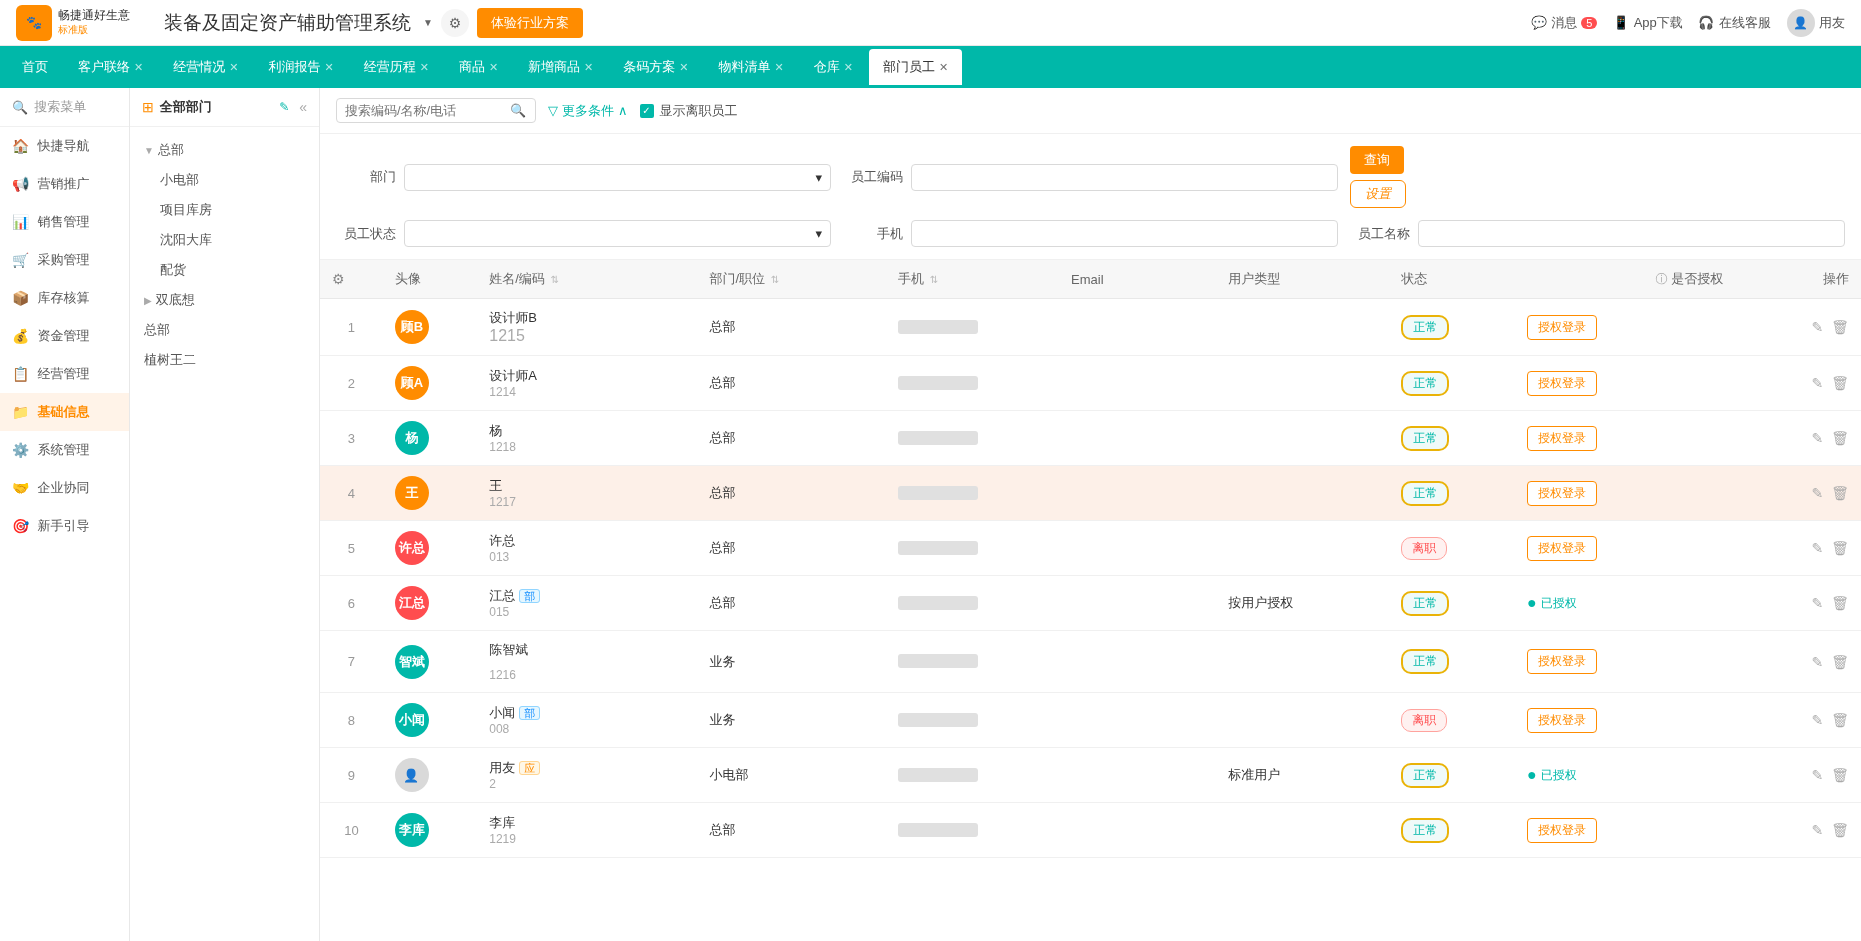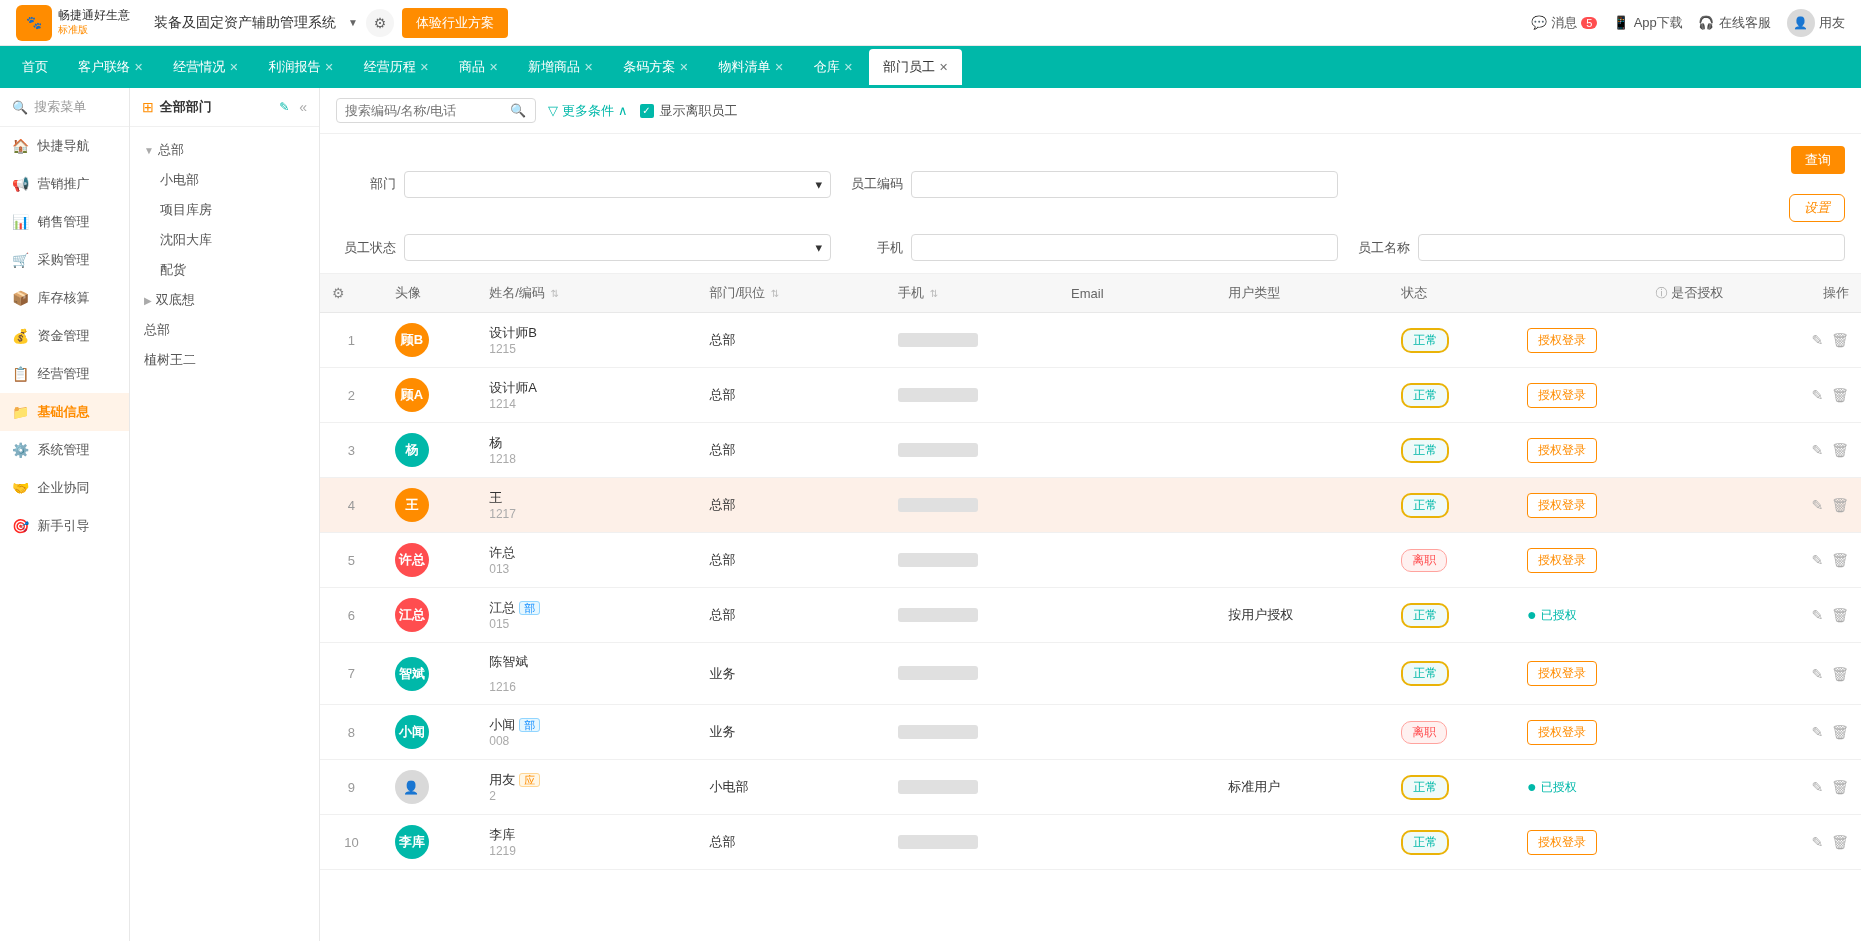--- a/index.html
+++ b/index.html
@@ -15,21 +15,21 @@
       padding: 0 16px;
       justify-content: space-between;
       position: relative;
       z-index: 10;
     }
     .top-bar-left { display: flex; align-items: center; gap: 8px; }
     .logo-area { display: flex; align-items: center; gap: 6px; }
     .logo-icon { width: 36px; height: 36px; background: #ff8c00; border-radius: 6px; display: flex; align-items: center; justify-content: center; color: #fff; font-size: 10px; font-weight: bold; }
     .logo-text { font-size: 12px; color: #333; line-height: 1.3; }
     .logo-sub { font-size: 10px; color: #ff8c00; }
-    .system-title { font-size: 14px; color: #333; margin-left: 16px; }
+    .system-title { font-size: 19px; color: #333; margin-left: 26px; }
     .arrow-down { font-size: 10px; color: #666; margin-left: 4px; cursor: pointer; }
     .settings-icon { width: 28px; height: 28px; background: #f5f5f5; border-radius: 50%; display: flex; align-items: center; justify-content: center; cursor: pointer; color: #666; font-size: 14px; }
     .trial-btn { background: #ff8c00; color: #fff; border: none; padding: 6px 14px; border-radius: 4px; cursor: pointer; font-size: 13px; }
     .top-bar-right { display: flex; align-items: center; gap: 16px; }
     .top-right-item { display: flex; align-items: center; gap: 4px; color: #555; cursor: pointer; font-size: 13px; }
     .badge { background: #ff4d4f; color: #fff; border-radius: 10px; padding: 0 5px; font-size: 11px; min-width: 16px; text-align: center; }
     .user-avatar { width: 28px; height: 28px; background: #d9d9d9; border-radius: 50%; display: flex; align-items: center; justify-content: center; color: #666; font-size: 12px; }
 
     
     .nav-tabs {
@@ -230,22 +230,22 @@
       flex: 1;
       border: 1px solid #d9d9d9;
       border-radius: 4px;
       padding: 5px 8px;
       font-size: 13px;
       outline: none;
     }
     .filter-actions-col {
       display: flex;
       flex-direction: column;
-      align-items: flex-end;
-      gap: 20px;
+      align-items: flex-start;
+      gap: 6px;
     }
     .btn-query {
       background: #ff8c00;
       color: #fff;
       border: none;
       padding: 5px 14px;
       border-radius: 4px;
       cursor: pointer;
       font-size: 13px;
     }
@@ -620,21 +620,21 @@
           </tr>
         </thead>
         <tbody id="table-body">
         <tr>
               <td style="text-align: center; color: rgb(153, 153, 153);">1</td>
               <td>
                 <div class="avatar-circle" style="background: rgb(255, 140, 0);">顾B</div>
               </td>
               <td>
                 <div style="font-weight:500;color:#333;">设计师B</div>
-                <div style="color:#aaa;font-size:12px;">1215</div>
+                <div style="color:#aaa;font-size:16px;">1215</div>
               </td>
               <td>总部</td>
               <td><span class="blurred">***********</span></td>
               <td></td>
               <td></td>
               <td><span class="status-badge status-normal">正常</span></td>
               <td><button class="btn-auth">授权登录</button></td>
               <td style="text-align: right;">
                 <div class="op-icons" style="justify-content: flex-end;">
                   <span class="op-icon">✎</span>

